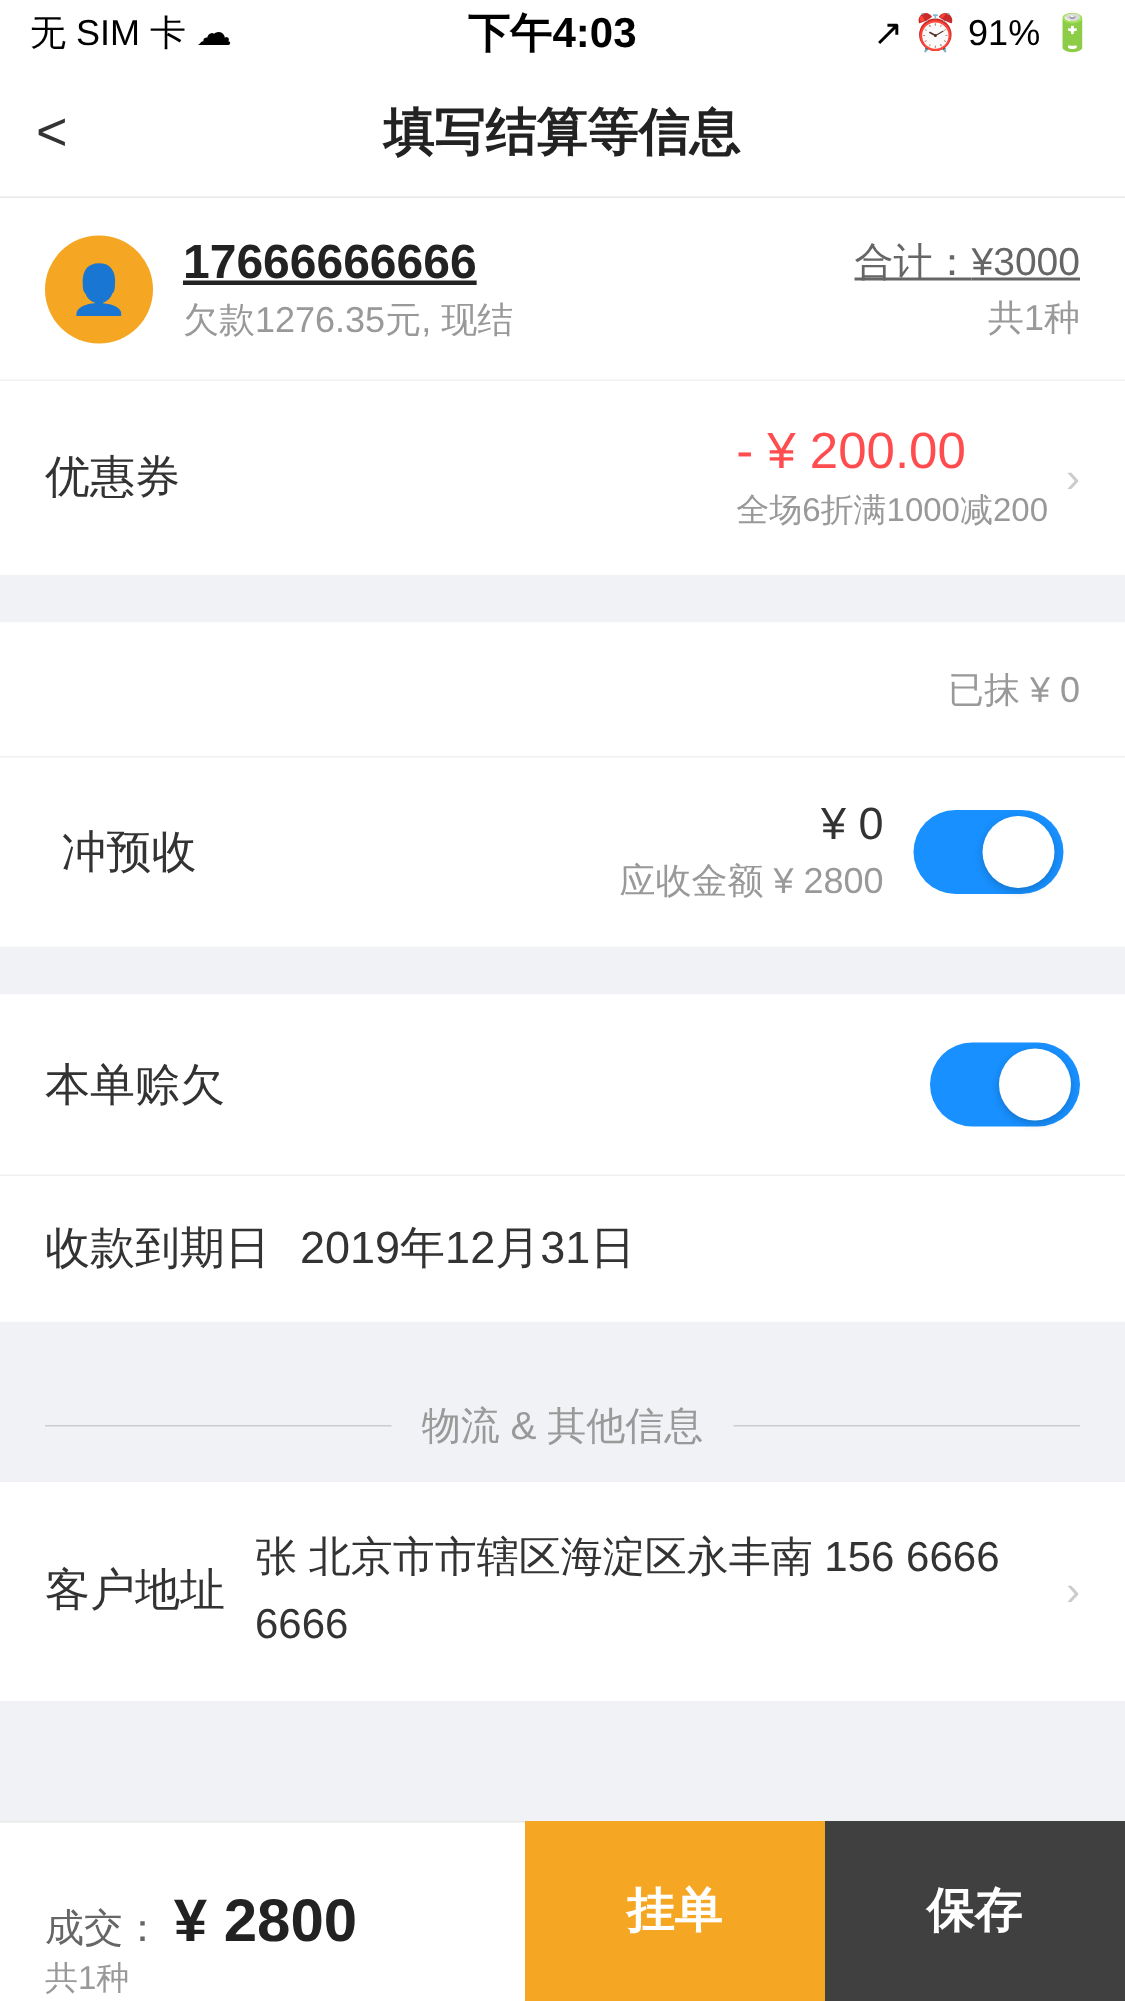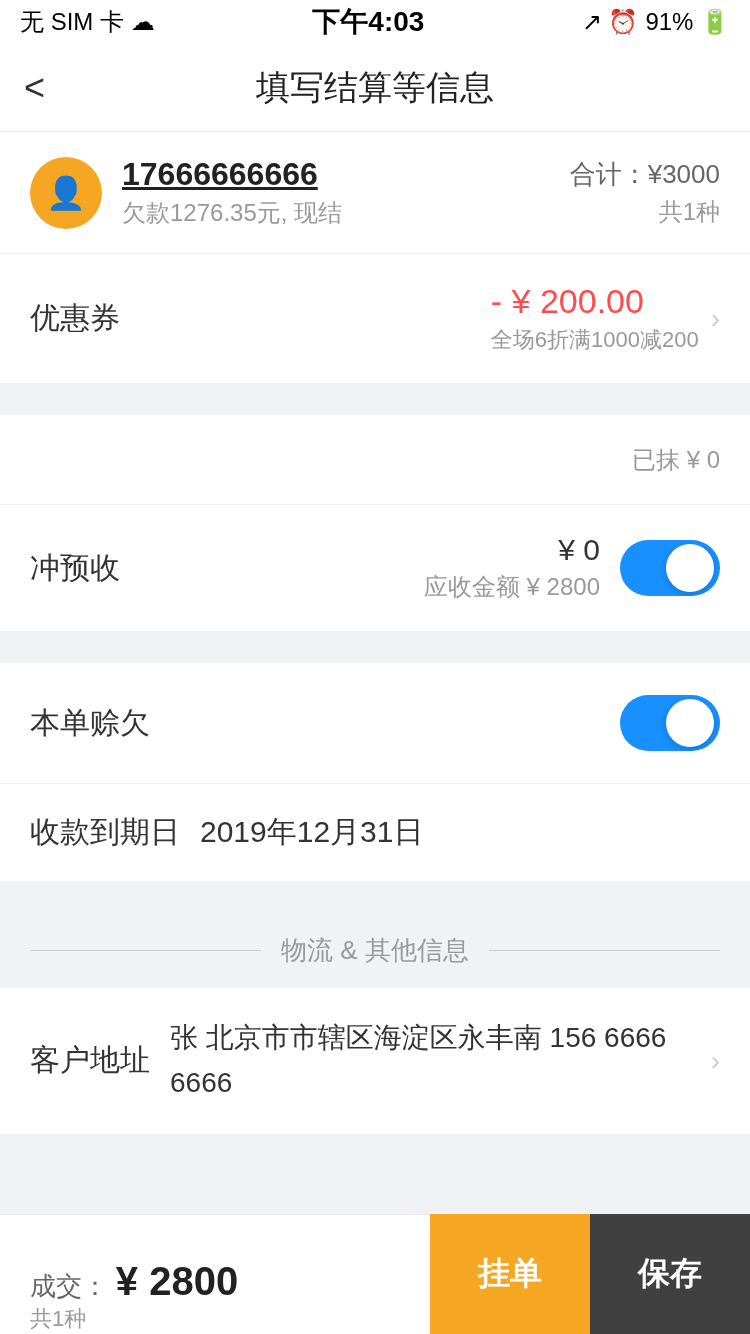--- a/index.html
+++ b/index.html
@@ -40,21 +40,21 @@
     }
     .header-back {
       position: absolute;
       left: 24px;
       font-size: 36px;
       color: #333;
       cursor: pointer;
     }
     .header-title {
       font-size: 34px;
-      font-weight: 400;
+      font-weight: 700;
       color: #222;
     }
 
     
     .card {
       background: #fff;
       margin-bottom: 16px;
     }
 
     
@@ -69,21 +69,21 @@
     .avatar {
       width: 72px; height: 72px;
       background: #f5a623;
       border-radius: 50%;
       display: flex; align-items: center; justify-content: center;
       color: #fff; font-size: 32px;
     }
     .customer-name { font-size: 32px; font-weight: 600; color: #222; text-decoration: underline; }
     .customer-sub { font-size: 24px; color: #999; margin-top: 4px; }
     .customer-right { text-align: right; }
-    .total-label { font-size: 26px; color: #666; }
+    .total-label { font-size: 26px; color: #666; text-decoration: underline; }
     .total-count { font-size: 24px; color: #999; margin-top: 4px; }
 
     
     .coupon-row {
       background: #fff;
       display: flex;
       align-items: center;
       justify-content: space-between;
       padding: 28px 30px;
       border-top: 1px solid #f0f0f0;
@@ -120,21 +120,21 @@
       background: #fff;
       cursor: pointer;
     }
     .amount-sub { font-size: 24px; color: #999; margin-top: 2px; text-align: right; }
 
     
     .prepay-row {
       display: flex;
       align-items: center;
       justify-content: space-between;
-      padding: 28px 30px;
+      padding: 28px 41px;
       background: #fff;
       border-top: 1px solid #f0f0f0;
     }
     .prepay-label { font-size: 30px; color: #333; }
     .prepay-right { display: flex; align-items: center; gap: 20px; }
     .prepay-values { text-align: right; }
     .prepay-amount { font-size: 30px; color: #333; }
     .prepay-sub { font-size: 24px; color: #999; margin-top: 4px; }
 
     
@@ -214,21 +214,21 @@
     }
     .footer-info {
       flex: 1;
       padding: 0 30px;
     }
     .footer-deal { font-size: 26px; color: #666; }
     .footer-amount { font-size: 40px; font-weight: 700; color: #222; }
     .footer-count { font-size: 22px; color: #999; }
     .footer-btn {
       height: 120px;
-      width: 160px;
+      width: 200px;
       display: flex;
       align-items: center;
       justify-content: center;
       font-size: 32px;
       font-weight: 600;
       color: #fff;
       cursor: pointer;
     }
     .btn-hold { background: #f5a623; }
     .btn-save { background: #404040; }

